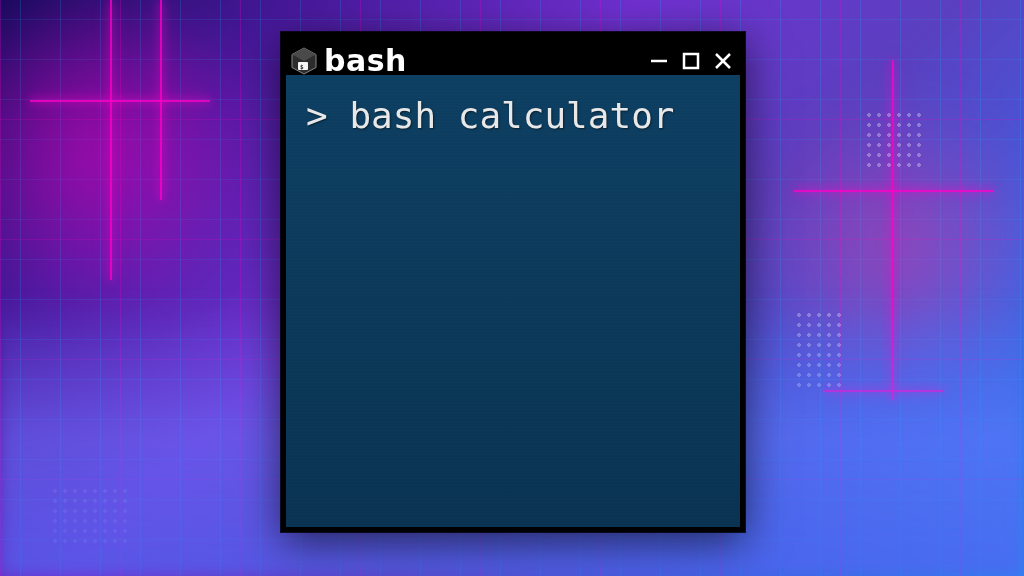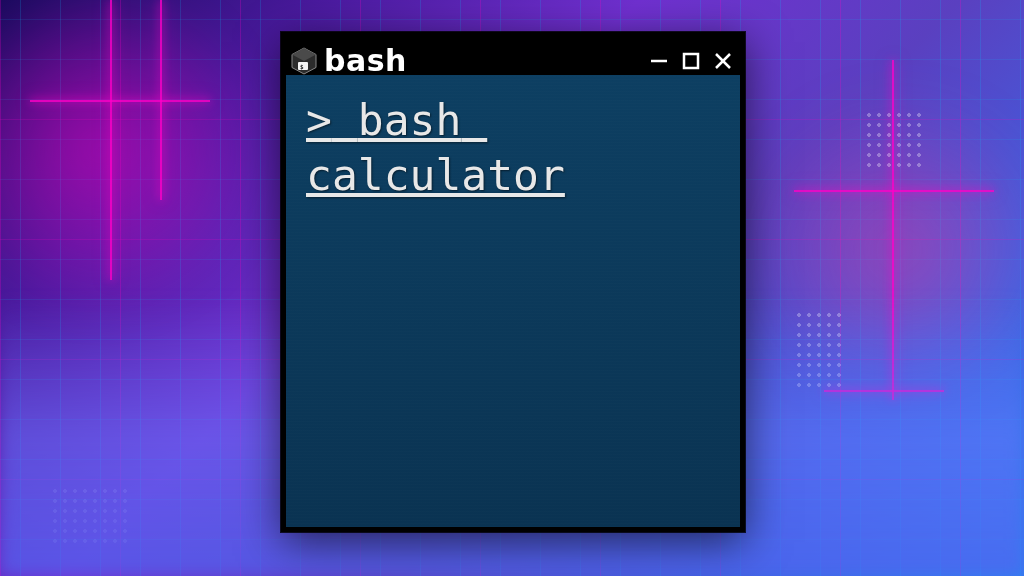--- a/index.html
+++ b/index.html
@@ -137,26 +137,25 @@
     .terminal-body {
       position: absolute;
       left: 4px;
       right: 4px;
       top: 42px;
       bottom: 4px;
       background: #0c3a5a;
       background: linear-gradient(180deg, #0d3f62 0%, #0a3352 100%);
       padding: 18px 20px;
       font-family: "DejaVu Sans Mono", "Liberation Mono", Consolas, monospace;
-      font-size: 43px;
+      font-size: 36px;
       line-height: 1.28;
       color: #e8e8e8;
       overflow: hidden;
       text-shadow: 1px 1px 2px rgba(0,0,0,0.5);
-      text-decoration: underline;
     }
     .terminal-line {
       white-space: pre-wrap;
       word-break: break-word;
     }
     .prompt {
       color: #e8e8e8;
     }
     .noise {
       position: absolute;

